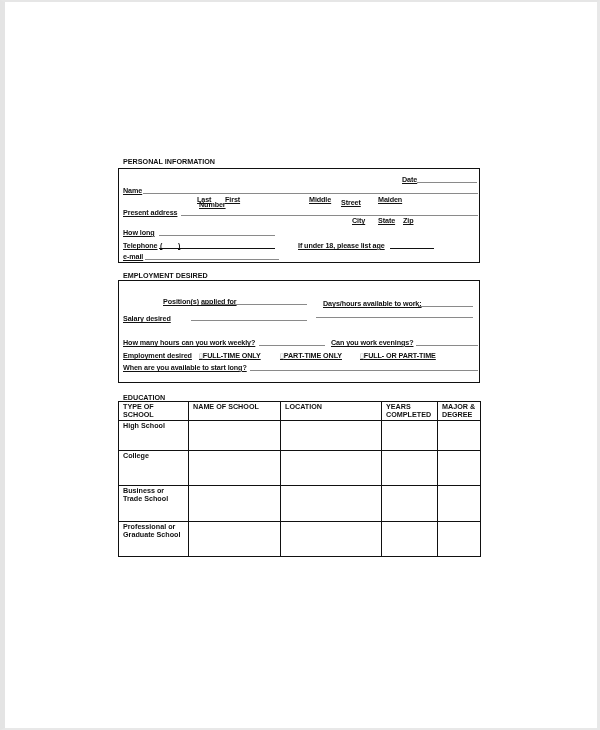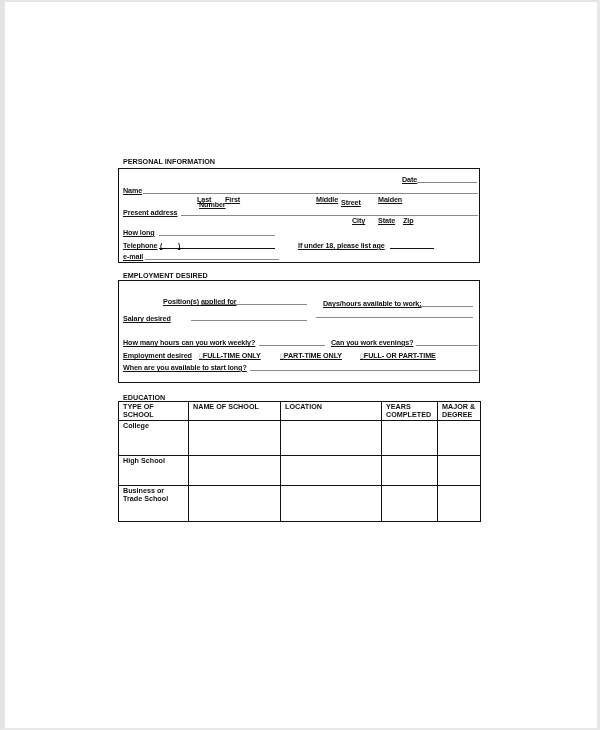--- a/index.html
+++ b/index.html
@@ -34,21 +34,21 @@
 <div class="sec-title" style="left:123px; top:157px;">PERSONAL INFORMATION</div>
 <div class="box" style="left:118px; top:168px; width:362px; height:95px;"></div>
 
 <div class="t" style="left:402px; top:175px;">Date</div>
 <div class="line" style="left:417px; top:182px; width:60px;"></div>
 
 <div class="t" style="left:123px; top:186px;">Name</div>
 <div class="line" style="left:143px; top:193px; width:335px;"></div>
 <div class="t" style="left:149px; top:195px;margin-left:48px;">Last</div>
 <div class="t" style="left:225px; top:195px;">First</div>
-<div class="t" style="left:316px; top:195px;">Middle</div>
+<div class="t" style="left:309px; top:195px;">Middle</div>
 <div class="t" style="left:378px; top:195px;">Maiden</div>
 
 <div class="t" style="left:123px; top:208px;">Present address</div>
 <div class="line" style="left:181px; top:215px; width:297px;"></div>
 <div class="t" style="left:199px; top:200px;">Number</div>
 <div class="t" style="left:301px; top:198px;padding-left:40px;">Street</div>
 <div class="t" style="left:352px; top:216px;">City</div>
 <div class="t" style="left:378px; top:216px;">State</div>
 <div class="t" style="left:403px; top:216px;">Zip</div>
 
@@ -103,35 +103,42 @@
   <thead>
     <tr>
       <th>TYPE OF SCHOOL</th>
       <th>NAME OF SCHOOL</th>
       <th>LOCATION</th>
       <th>YEARS COMPLETED</th>
       <th>MAJOR &amp; DEGREE</th>
     </tr>
   </thead>
   <tbody>
-    <tr style="height:35px;">
-      <td>College</td>
+    <tr style="height:30px;">
+      <td>High School</td>
       <td></td>
       <td></td>
       <td></td>
       <td></td>
     </tr>
-    <tr style="height:30px;">
-      <td>High School</td>
+    <tr style="height:35px;">
+      <td>College</td>
       <td></td>
       <td></td>
       <td></td>
       <td></td>
     </tr>
     <tr style="height:36px;">
       <td>Business or Trade School</td>
       <td></td>
       <td></td>
       <td></td>
       <td></td>
     </tr>
+    <tr style="height:35px;">
+      <td>Professional or Graduate School</td>
+      <td></td>
+      <td></td>
+      <td></td>
+      <td></td>
+    </tr>
   </tbody>
 </table>
 
 </body></html>

